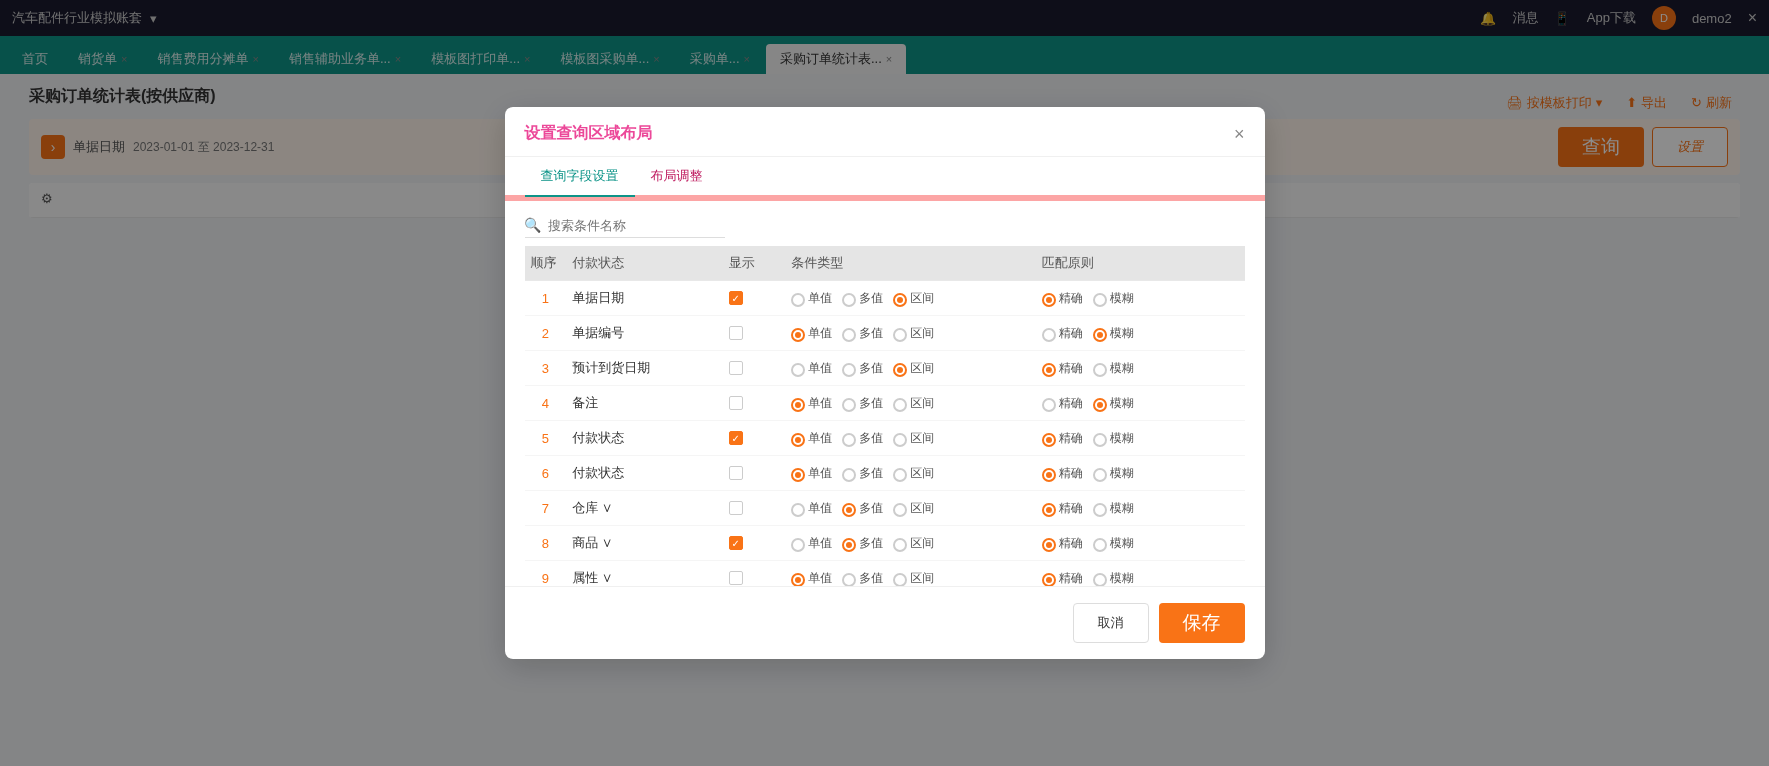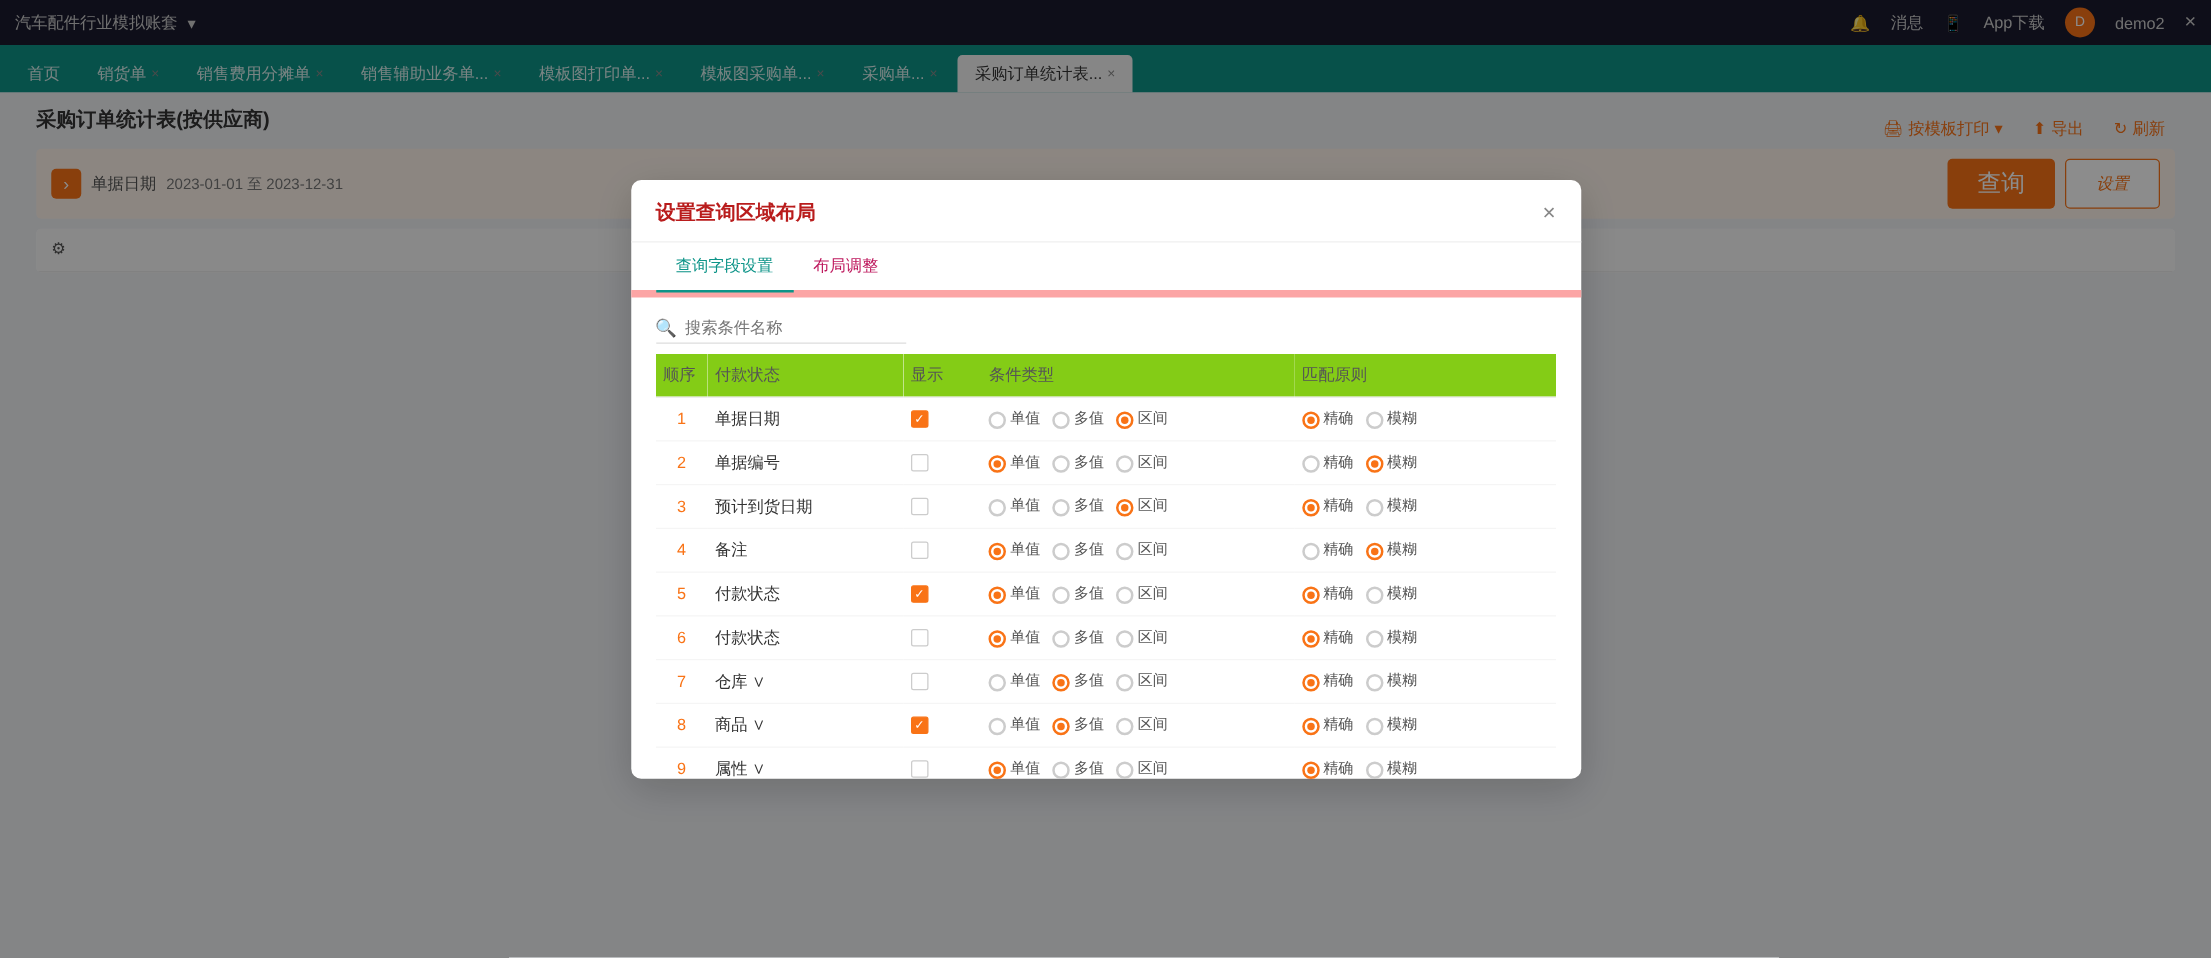--- a/index.html
+++ b/index.html
@@ -104,21 +104,21 @@
       display: flex;
       flex-direction: column;
     }
     .modal-header {
       display: flex;
       align-items: center;
       justify-content: space-between;
       padding: 16px 20px 12px;
       border-bottom: 1px solid #f0f0f0;
     }
-    .modal-title { font-size: 16px; font-weight: bold; color: #b91c1c; }
+    .modal-title { font-size: 16px; font-weight: bold; color: #ec4899; }
     .modal-close { cursor: pointer; font-size: 18px; color: #888; line-height: 1; }
 
     .modal-tabs {
       display: flex;
       padding: 0 20px;
       border-bottom: 6px solid #fca5a5;
     }
     .modal-tab {
       padding: 10px 16px;
       font-size: 13px;
@@ -144,21 +144,21 @@
     .search-input {
       border: none; outline: none; font-size: 13px; color: #333;
       background: transparent; flex: 1;
     }
 
     
     .modal-table { padding: 0 20px; overflow-y: auto; max-height: 340px; }
     .modal-table table { width: 100%; border-collapse: collapse; }
     .modal-table th {
       text-align: left; padding: 8px 6px; font-weight: 500;
-      color: #555; font-size: 13px; background: #84cc16;
+      color: #555; font-size: 13px; background: #e5e5e5;
       border-bottom: 1px solid #e8e8e8; position: sticky; top: 0; z-index: 2;
     }
     .modal-table td { padding: 8px 6px; font-size: 13px; color: #333; border-bottom: 1px solid #f5f5f5; vertical-align: middle; }
 
     .col-order { width: 40px; color: #f97316; text-align: center; }
     .col-name { width: 150px; }
     .col-show { width: 60px; text-align: center; }
     .col-type { width: 240px; }
     .col-match { width: 200px; }
 
@@ -518,14 +518,18 @@
                 <div class="radio-group">
                   <label class="radio-item"><div class="radio-circle checked"></div>精确</label>
                   <label class="radio-item"><div class="radio-circle"></div>模糊</label>
                 </div>
               </td>
             </tr>
           </tbody>
       </table>
     </div>
 
+    <div class="modal-footer">
+      <button class="btn-cancel">取消</button>
+      <button class="btn-save">保存</button>
+    </div>
   </div>
 </div>
 
 </body></html>

